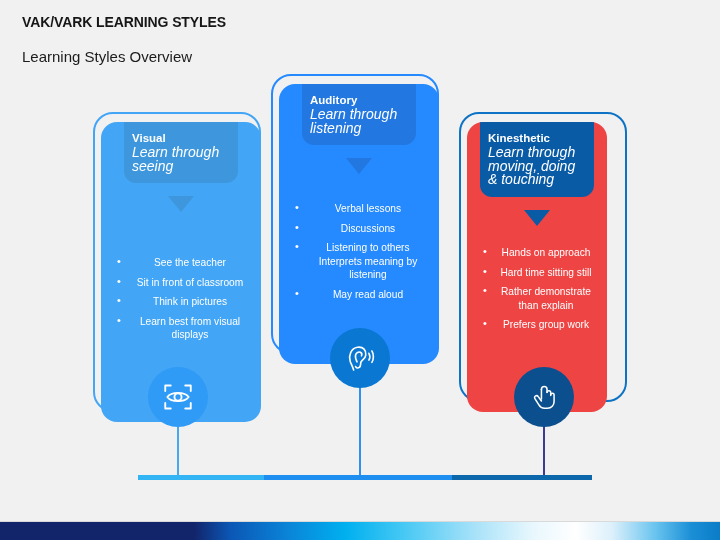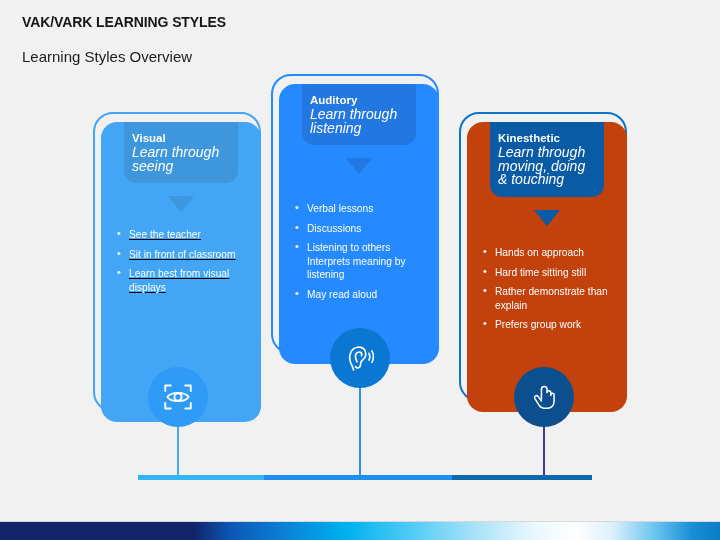--- a/index.html
+++ b/index.html
@@ -99,20 +99,21 @@
     line-height: 13.5px;
   }
 
   .bullets {
     position: absolute;
     left: 14px;
     right: 10px;
     list-style: none;
     margin: 0;
     padding: 0;
+    text-align: center;
   }
   .bullets li {
     position: relative;
     padding-left: 14px;
     font-size: 10.2px;
     line-height: 13.5px;
     color: #ffffff;
     margin-bottom: 6px;
   }
   .bullets li::before {
@@ -186,23 +187,24 @@
     <div class="card-outline" style="width:168px; height:300px; border-color:#42a5f5;"></div>
 
     <div class="card" style="left:8px; top:10px; width:160px; height:300px; background:#42a5f5;">
 
       <div class="bubble" style="width:114px; background:#3e97dd;">
         <div class="bubble-title">Visual</div>
         <div class="bubble-sub">Learn through seeing</div>
       </div>
       <div class="bubble-tail" style="top:74px; border-top-color:#3e97dd;"></div>
 
-      <ul class="bullets" style="top:106px;text-decoration:underline;">
+      <ul class="bullets" style="top:134px;">
         <li>See the teacher</li>
         <li>Sit in front of classroom</li>
+        <li>Think in pictures</li>
         <li>Learn best from visual displays</li>
       </ul>
     </div>
   </div>
 
   <div class="connector" style="left:177px; top:415px; height:62px; background:#4aa8ef;"></div>
 
   <div class="icon-circle" style="left:148px; top:367px; width:60px; height:60px; background:#2f9bf6;">
     <svg width="34" height="34" viewBox="0 0 40 40">
       <g fill="none" stroke="#ffffff" stroke-width="2.2" stroke-linecap="round" stroke-linejoin="round">
@@ -248,21 +250,21 @@
         <path d="M30.5 14.5 C31.8 16.8 31.8 20.2 30.5 22.5"></path>
         <path d="M34 11.8 C36.3 15.3 36.3 21.7 34 25.2"></path>
       </g>
     </svg>
   </div>
 
   <div class="column" style="left:459px; top:112px; width:168px; height:300px;">
 
     <div class="card-outline" style="width:168px; height:290px; border-color:#0e73c4;"></div>
 
-    <div class="card" style="left:8px; top:10px; width:160px; height:290px; background:#c2410c;">
+    <div class="card" style="left:8px; top:10px; width:140px; height:290px; background:#ef4444;">
 
       <div class="bubble" style="width:114px; background:#0a5ba6;">
         <div class="bubble-title">Kinesthetic</div>
         <div class="bubble-sub">Learn through moving, doing &amp; touching</div>
       </div>
       <div class="bubble-tail" style="top:88px; border-top-color:#0a5ba6;"></div>
 
       <ul class="bullets" style="top:124px;">
         <li>Hands on approach</li>
         <li>Hard time sitting still</li>

